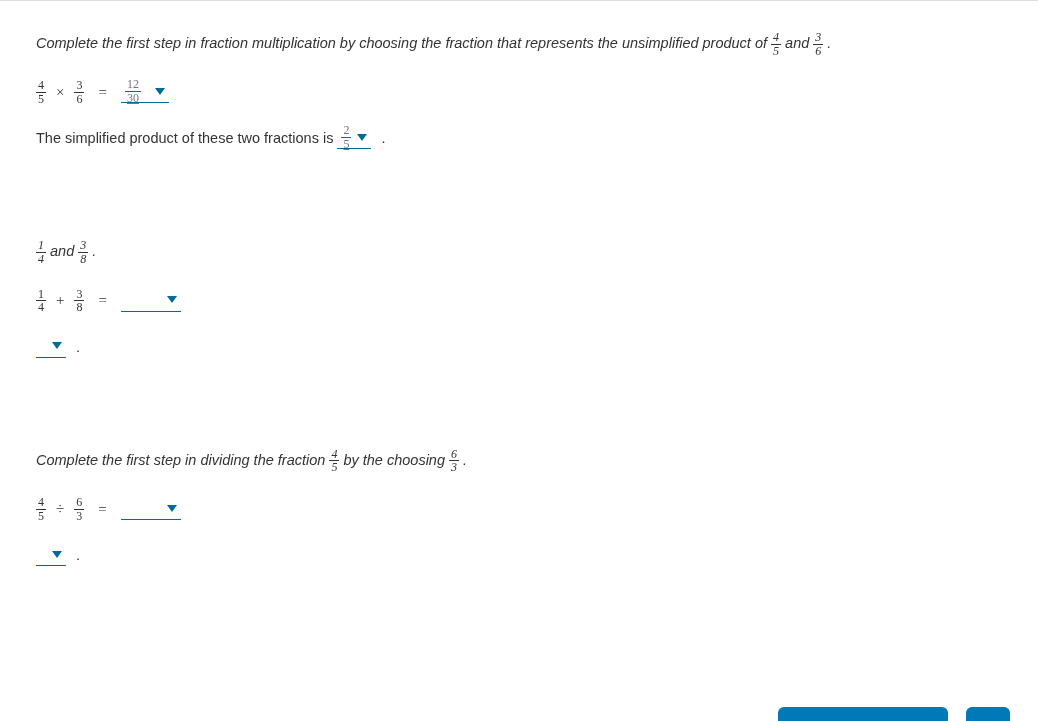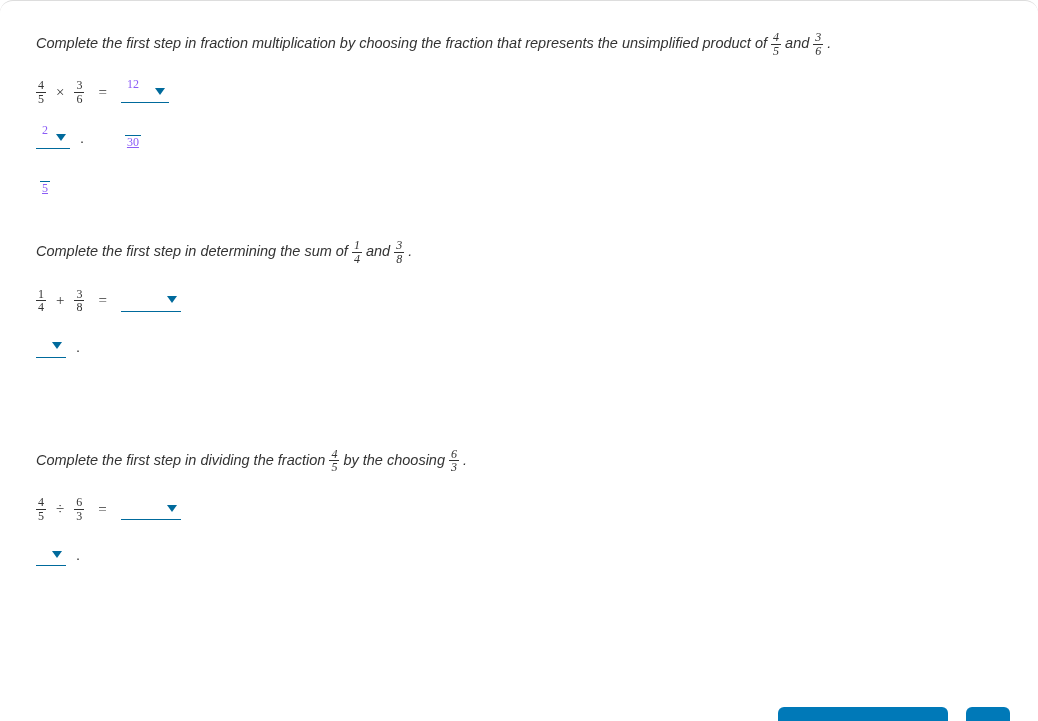--- a/index.html
+++ b/index.html
@@ -9,21 +9,20 @@
     font-family: Verdana, Geneva, sans-serif;
     background: #fff;
     width: 1038px;
     color: #333;
   }
   .canvas {
     border-top: 1px solid #ddd;
     padding: 30px 36px 20px 36px;
     position: relative;
     min-height: 721px;
-    border-radius: 13px;
   }
   .instr {
     font-style: italic;
     color: #333;
     font-size: 14.5px;
     margin-bottom: 22px;
     line-height: 1.5;
   }
   .line {
     color: #333;
@@ -38,21 +37,21 @@
     display: inline-flex;
     flex-direction: column;
     align-items: center;
     vertical-align: middle;
     font-family: "Times New Roman", serif;
     font-size: 12px;
     line-height: 1.05;
   }
   .frac .num { padding: 0 2px; }
   .frac .den { border-top: 1px solid #333; padding: 0 2px; }
-  .frac-sel .num, .frac-sel .den { color: #8b5cf6; margin-top: 44px; }
+  .frac-sel .num, .frac-sel .den { color: #737373; }
   .frac-sel .den { border-top-color: #006a9c; text-decoration: underline; }
   .op {
     font-family: "Times New Roman", serif;
     font-size: 15px;
     padding: 0 6px;
   }
   .eq {
     font-family: "Times New Roman", serif;
     font-size: 15px;
     padding: 0 10px;
@@ -128,34 +127,34 @@
       <span class="dd">
         <span class="frac frac-sel">
           <span class="num">12</span>
           <span class="den">30</span>
         </span>
         <span class="caret"></span>
       </span>
     </div>
 
     <div class="line">
+      <span>The simplified product of these two fractions is </span>
       <span class="dd small">
         <span class="frac frac-sel">
           <span class="num">2</span>
           <span class="den">5</span>
         </span>
         <span class="caret"></span>
       </span>
       <span class="period">.</span>
     </div>
   </div>
 
   <div class="block">
     <div class="instr">
-      <span>Complete the first step in determining the sum of </span>
       <span class="frac">
         <span class="num">1</span>
         <span class="den">4</span>
       </span>
       <span> and </span>
       <span class="frac">
         <span class="num">3</span>
         <span class="den">8</span>
       </span>
       <span>.</span>

